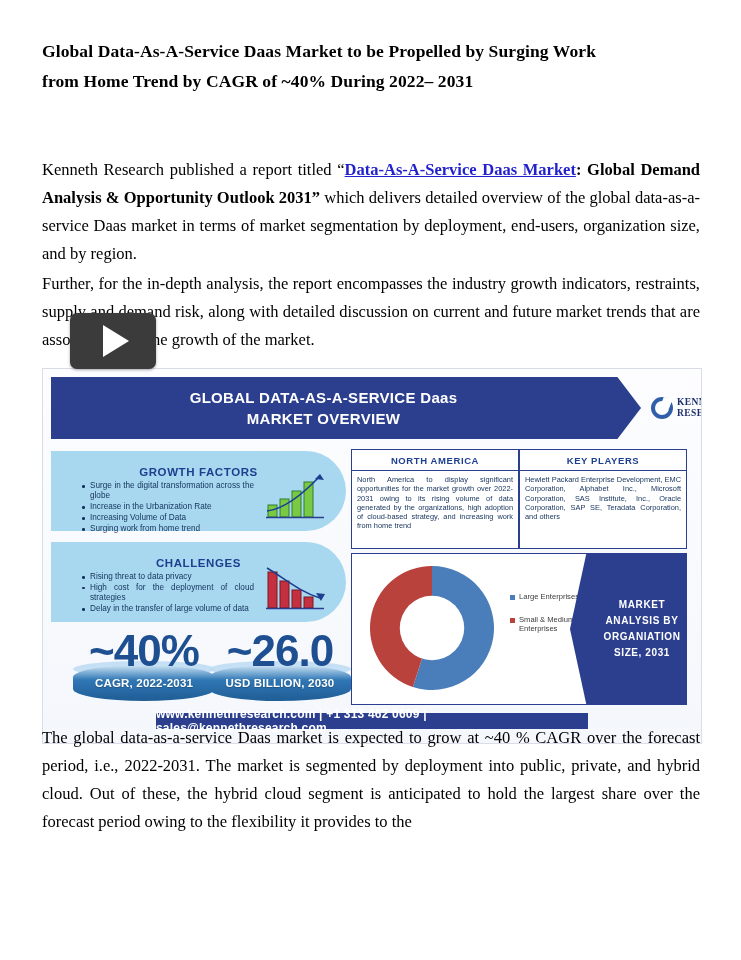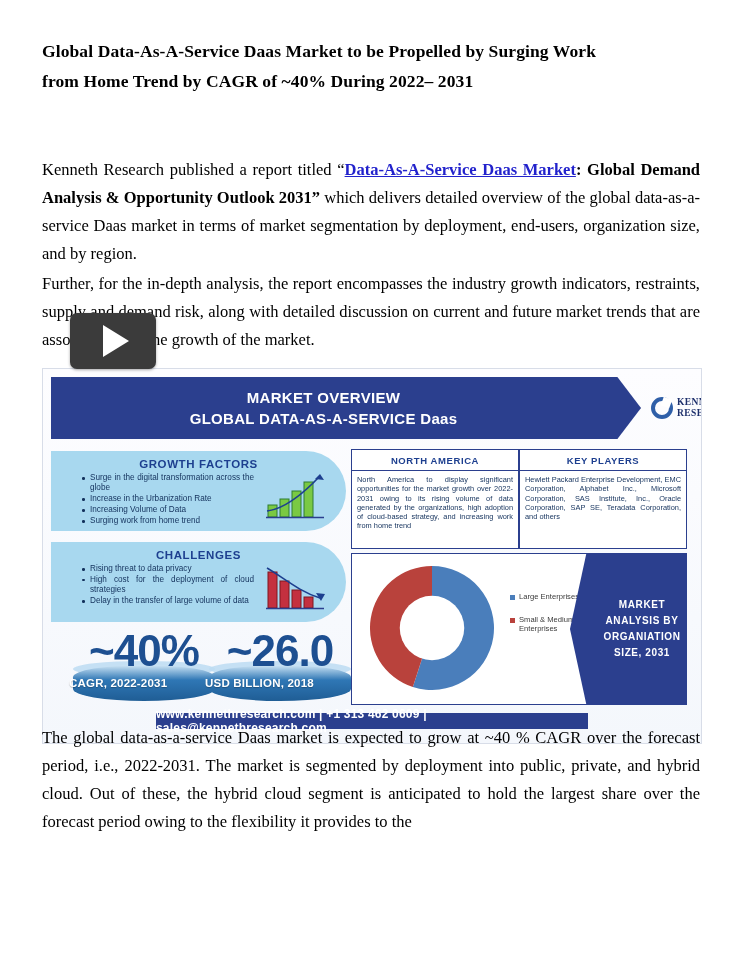--- a/index.html
+++ b/index.html
@@ -97,21 +97,21 @@
   .pill{
     position:absolute;
     background:#a8d8ef;
     border-radius:0 90px 90px 0;
   }
   #pill-growth{left:8px;top:82px;width:295px;height:80px;}
   #pill-chal{left:8px;top:173px;width:295px;height:80px;}
   .pill-title{
     font-family:"Liberation Sans",sans-serif;
     color:#1d3f8f;font-weight:bold;font-size:11.5px;letter-spacing:.6px;
-    text-align:center;padding-top:7px;
+    text-align:center;padding-top:7px;margin-top:8px;
   }
   .pill ul{
     margin:3px 0 0 16px;padding:0 92px 0 14px;list-style:none;
   }
   .pill ul li{
     position:relative;
     font-family:"Liberation Sans",sans-serif;
     font-size:8.2px;line-height:10.4px;color:#13315c;
     padding-left:9px;margin-bottom:.5px;text-align:justify;
   }
@@ -137,21 +137,21 @@
     position:absolute;left:4px;top:34px;width:142px;height:36px;
     background:linear-gradient(180deg,#cfe6f6 0%,#2f77b5 42%,#1f5d95 100%);
     border-radius:50%/34%;
     z-index:2;
   }
   .disc-top{
     position:absolute;left:4px;top:30px;width:142px;height:16px;
     background:#bcdcf2;border-radius:50%;z-index:2;opacity:.85;
   }
   .stat-lbl{
-    position:absolute;left:0;top:46px;width:150px;text-align:left;
+    position:absolute;left:0;top:46px;width:150px;text-align:center;
     font-family:"Liberation Sans",sans-serif;
     font-weight:bold;font-size:11.5px;color:#ffffff;letter-spacing:.2px;
     z-index:4;text-shadow:0 1px 1px rgba(0,0,0,.25);
   }
 
   
   .box{
     position:absolute;background:#fff;border:1px solid #2b3f8e;
   }
   #box-na{left:308px;top:80px;width:166px;height:98px;}
@@ -218,22 +218,22 @@
   <div class="play-overlay">
     <div class="tri"></div>
   </div>
 
   <div class="info">
     <div class="info-inner">
 
       <div class="banner-wrap">
         <div class="banner"></div>
         <div class="banner-txt">
+          <span>GLOBAL DATA-AS-A-SERVICE Daas</span>
           <span>MARKET OVERVIEW</span>
-          <span>GLOBAL DATA-AS-A-SERVICE Daas</span>
         </div>
       </div>
 
       <div class="logo">
         <div class="logo-mark"></div>
         <div class="logo-text">
           <div>KENNETH</div>
           <div>RESEARCH</div>
         </div>
       </div>
@@ -279,21 +279,21 @@
         <div class="disc-top"></div>
         <div class="disc"></div>
         <div class="stat-num">~40%</div>
         <div class="stat-lbl">CAGR, 2022-2031</div>
       </div>
 
       <div class="stat" id="stat2">
         <div class="disc-top"></div>
         <div class="disc"></div>
         <div class="stat-num">~26.0</div>
-        <div class="stat-lbl">USD BILLION, 2018</div>
+        <div class="stat-lbl">USD BILLION, 2030</div>
       </div>
 
       <div class="box" id="box-na">
         <div class="box-head">NORTH AMERICA</div>
         <div class="box-body">North America to display significant opportunities for the market growth over 2022-2031 owing to its rising volume of data generated by the organizations, high adoption of cloud-based strategy, and increasing work from home trend</div>
       </div>
 
       <div class="box" id="box-kp">
         <div class="box-head">KEY PLAYERS</div>
         <div class="box-body">Hewlett Packard Enterprise Development, EMC Corporation, Alphabet Inc., Microsoft Corporation, SAS Institute, Inc., Oracle Corporation, SAP SE, Teradata Corporation, and others</div>

